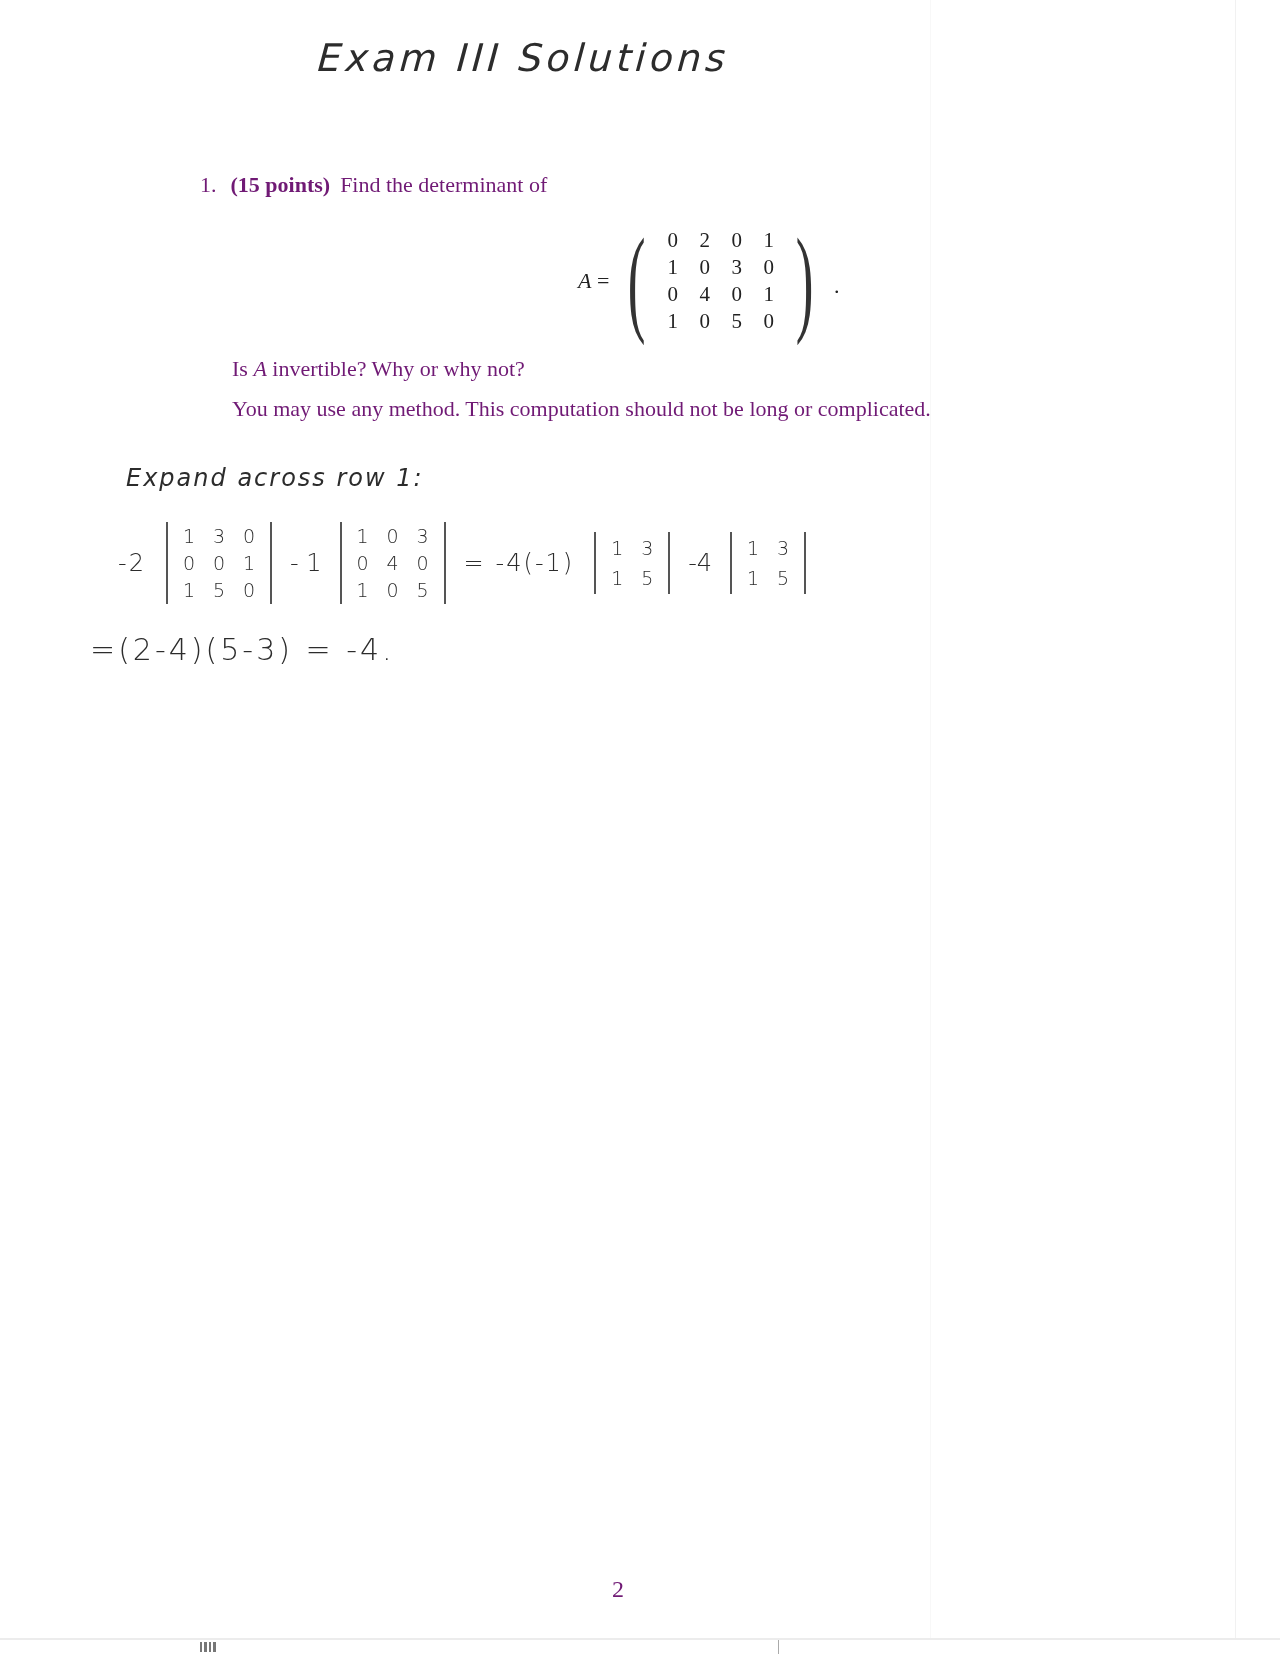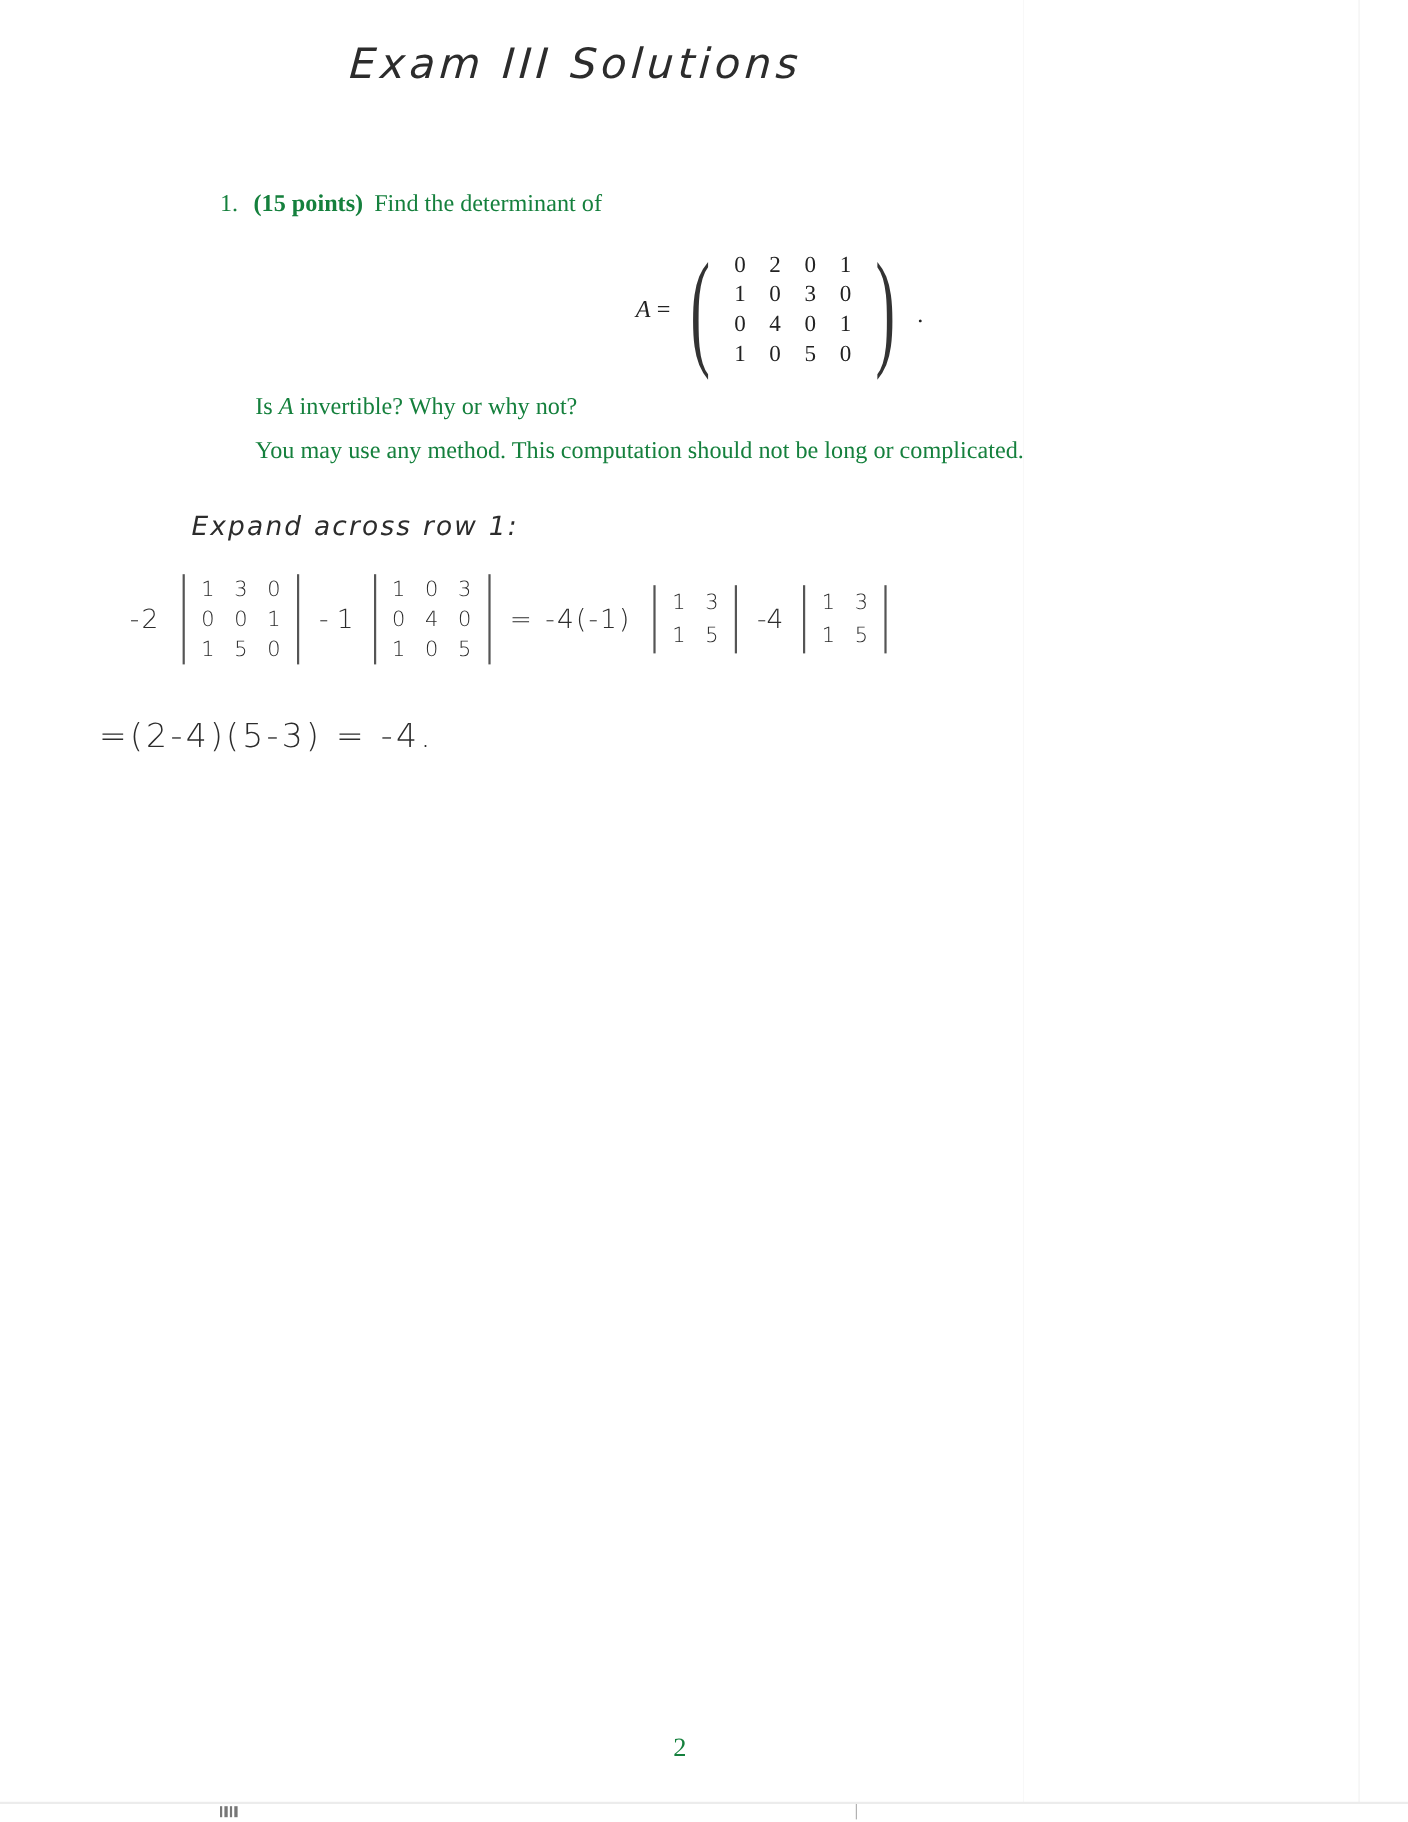--- a/index.html
+++ b/index.html
@@ -13,48 +13,48 @@
   .hand {
     font-family: "DejaVu Sans", sans-serif;
     font-weight: 300;
     color:#2c2c2c;
     position:absolute;
     white-space:nowrap;
     letter-spacing:2px;
   }
   .print {
     font-family: "Liberation Serif", "DejaVu Serif", serif;
-    color:#15803d;
+    color:#701a75;
     position:absolute;
     white-space:nowrap;
   }
   .title { left:318px; top:36px; font-size:38px; letter-spacing:4px; font-style:italic; font-weight:200; transform:skewX(-4deg); }
   .q-line { left:200px; top:172px; font-size:22px; }
   .q-line b { font-weight:bold; }
   .q-num { margin-right:14px; }
   .q-pts { margin-right:10px; }
   .matrix-wrap { position:absolute; left:578px; top:222px; height:118px; display:flex; align-items:center; }
   .mat-label { font-family:"Liberation Serif", serif; font-size:22px; margin-right:8px; }
   .mat-label i { font-style:italic; }
   .paren { font-family:"Liberation Serif", serif; font-size:118px; line-height:118px; font-weight:100; transform:scaleX(0.45); color:#333; }
   .mat-grid { display:grid; grid-template-columns:repeat(4, 32px); grid-auto-rows:27px; font-family:"Liberation Serif", serif; font-size:21px; text-align:center; line-height:27px; }
   .mat-dot { font-family:"Liberation Serif", serif; font-size:22px; margin-left:10px; margin-top:10px; }
   .inv-q { left:232px; top:356px; font-size:22px;text-align:right; }
   .inv-q i { font-style:italic; }
   .method { left:232px; top:396px; font-size:22px; }
-  .expand { left:126px; top:464px; font-size:24px; font-style:italic;margin-left:48px; }
+  .expand { left:126px; top:464px; font-size:24px; font-style:italic; }
   .det-row { position:absolute; left:118px; top:518px; height:90px; display:flex; align-items:center; font-family:"DejaVu Sans", sans-serif; font-weight:300; color:#2c2c2c; }
   .coef { font-size:24px; margin:0 14px 0 0; letter-spacing:2px; }
   .det { display:flex; align-items:center; }
   .bar { width:2px; background:#555; height:82px; margin:0 6px; }
   .bar.short { height:62px; }
   .dgrid { display:grid; grid-template-columns:repeat(3, 30px); grid-auto-rows:27px; font-size:19px; text-align:center; line-height:27px; }
   .dgrid2 { display:grid; grid-template-columns:repeat(2, 30px); grid-auto-rows:30px; font-size:19px; text-align:center; line-height:30px; }
   .op { font-size:24px; margin:0 12px; }
-  .final { left:90px; top:652px; font-size:30px; letter-spacing:3px; }
+  .final { left:90px; top:632px; font-size:30px; letter-spacing:3px; }
   .pagenum { left:612px; top:1576px; font-size:24px; }
   .barcode { position:absolute; left:200px; top:1642px; display:flex; gap:2px; }
   .barcode span { display:block; width:2px; height:10px; background:#777; }
   .barcode span.w { width:3px; }
   .tick { position:absolute; left:778px; top:1640px; width:1px; height:14px; background:#aaa; }
 </style>
 </head>
 <body>
 
 <div class="page-edge-v2"></div>

